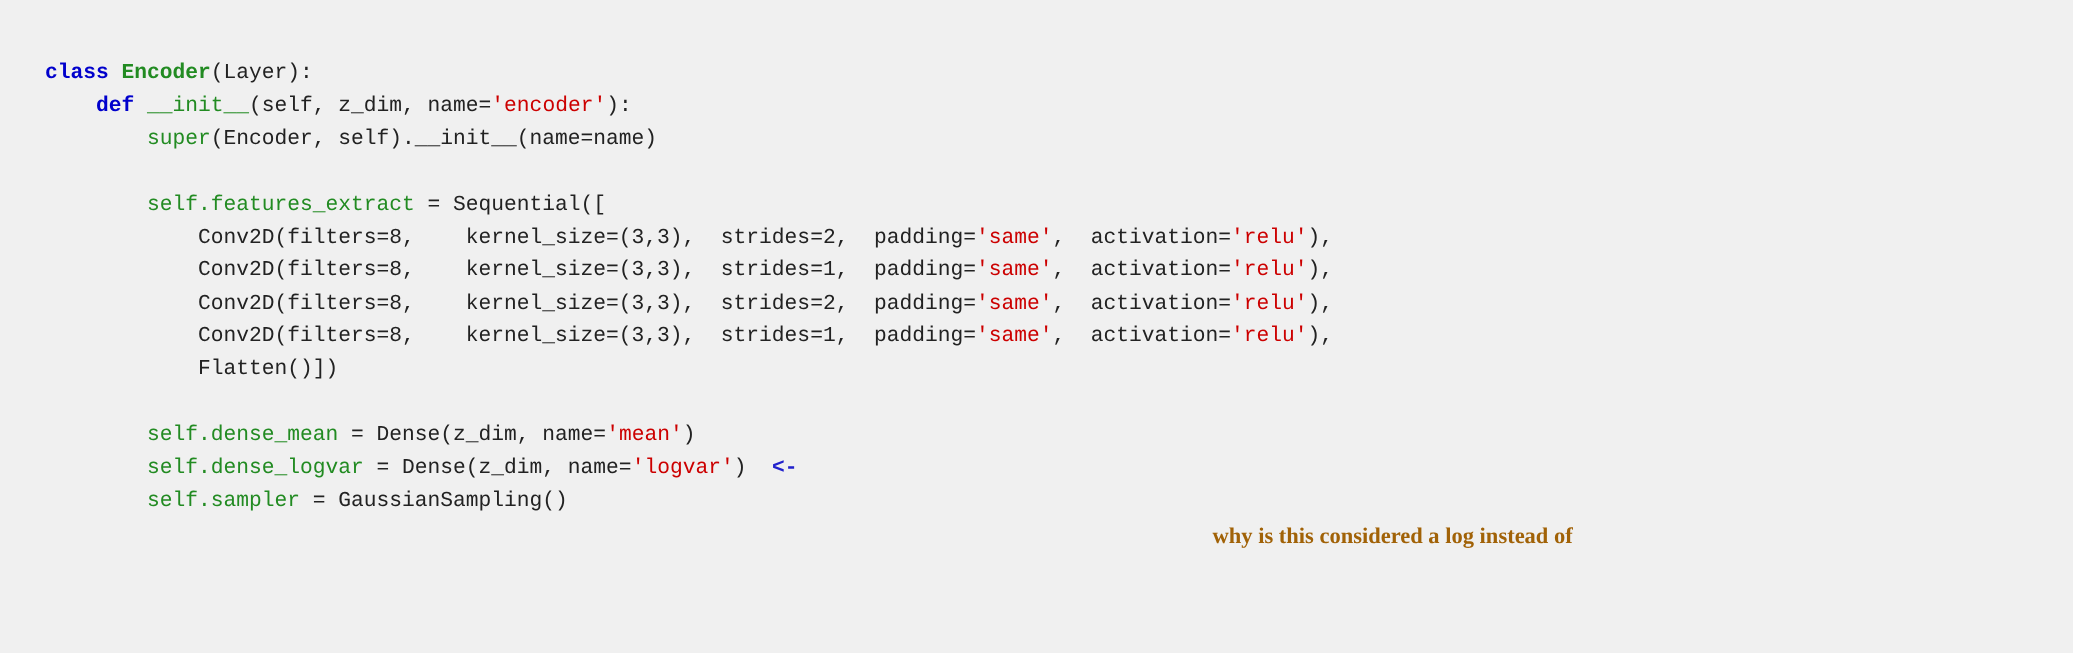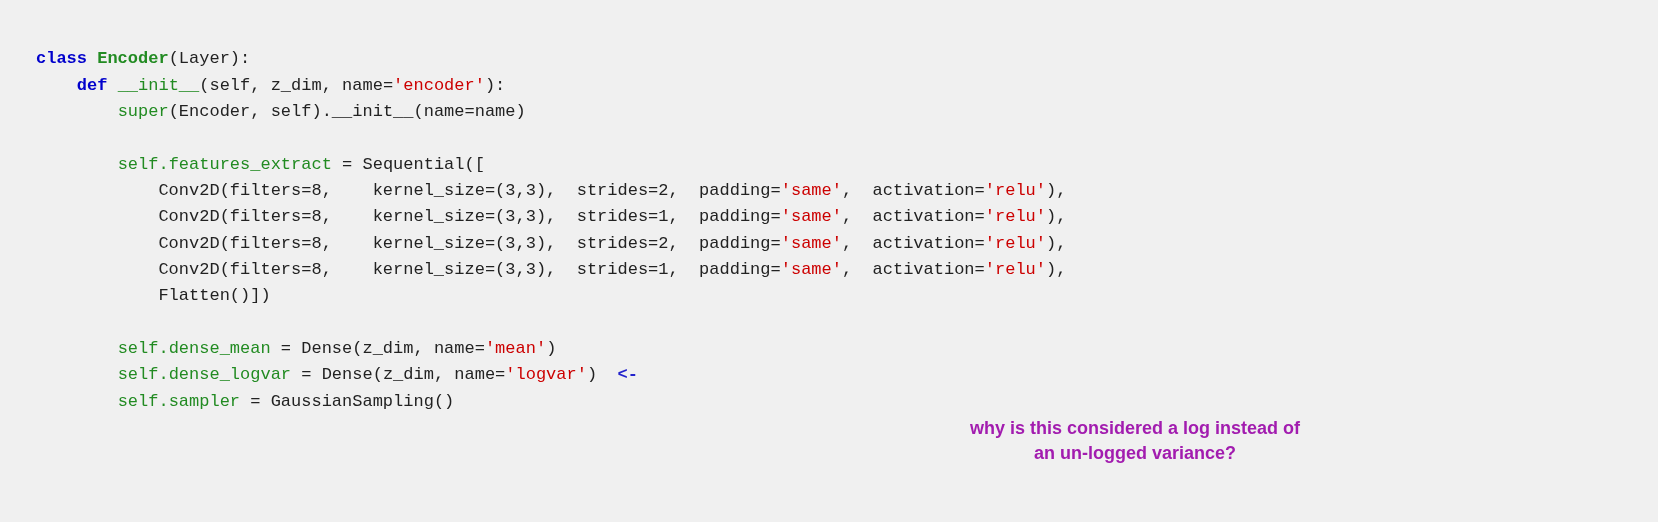--- a/index.html
+++ b/index.html
@@ -23,26 +23,26 @@
       white-space: pre;
     }
     .kw-blue { color: #0000cc; font-weight: bold; }
     .kw-green { color: #228B22; font-weight: bold; }
     .fn-green { color: #228B22; }
     .str-red { color: #cc0000; }
     .normal { color: #222; }
     .arrow-blue { color: #2222cc; font-weight: bold; }
     .annotation {
       position: absolute;
-      color: #a21caf;
-      font-family: Liberation Sans, sans-serif;
+      color: #a16207;
+      font-family: Liberation Serif, serif;
       font-size: 18px;
       font-weight: bold;
       line-height: 1.4;
-      text-align: center;
+      text-align: left;
     }
   </style>
 </head>
 <body>
 
 <div class="code-container">
   <div class="code-block">
 <span><span class="kw-blue">class</span> <span class="kw-green">Encoder</span><span class="normal">(Layer):</span></span>
 <span>    <span class="kw-blue">def</span> <span class="fn-green">__init__</span><span class="normal">(self, z_dim, name=</span><span class="str-red">'encoder'</span><span class="normal">):</span></span>
 <span>        <span class="fn-green">super</span><span class="normal">(Encoder, self).__init__(name=name)</span></span>
@@ -54,15 +54,14 @@
 <span>            <span class="normal">Conv2D(filters=8,    kernel_size=(3,3),  strides=1,  padding=</span><span class="str-red">'same'</span><span class="normal">,  activation=</span><span class="str-red">'relu'</span><span class="normal">),</span></span>
 <span>            <span class="normal">Flatten()])</span></span>
 <span> </span>
 <span>        <span class="fn-green">self.dense_mean</span><span class="normal"> = Dense(z_dim, name=</span><span class="str-red">'mean'</span><span class="normal">)</span></span>
 <span>        <span class="fn-green">self.dense_logvar</span><span class="normal"> = Dense(z_dim, name=</span><span class="str-red">'logvar'</span><span class="normal">)  </span><span class="arrow-blue">&lt;-</span></span>
 <span>        <span class="fn-green">self.sampler</span><span class="normal"> = GaussianSampling()</span></span>
   </div>
 
   <div class="annotation" style="left: 970px; top: 416px;">
     <span>why is this considered a log instead of</span><br>
-    <span>an un-logged variance?</span>
   </div>
 </div>
 
 </body></html>

